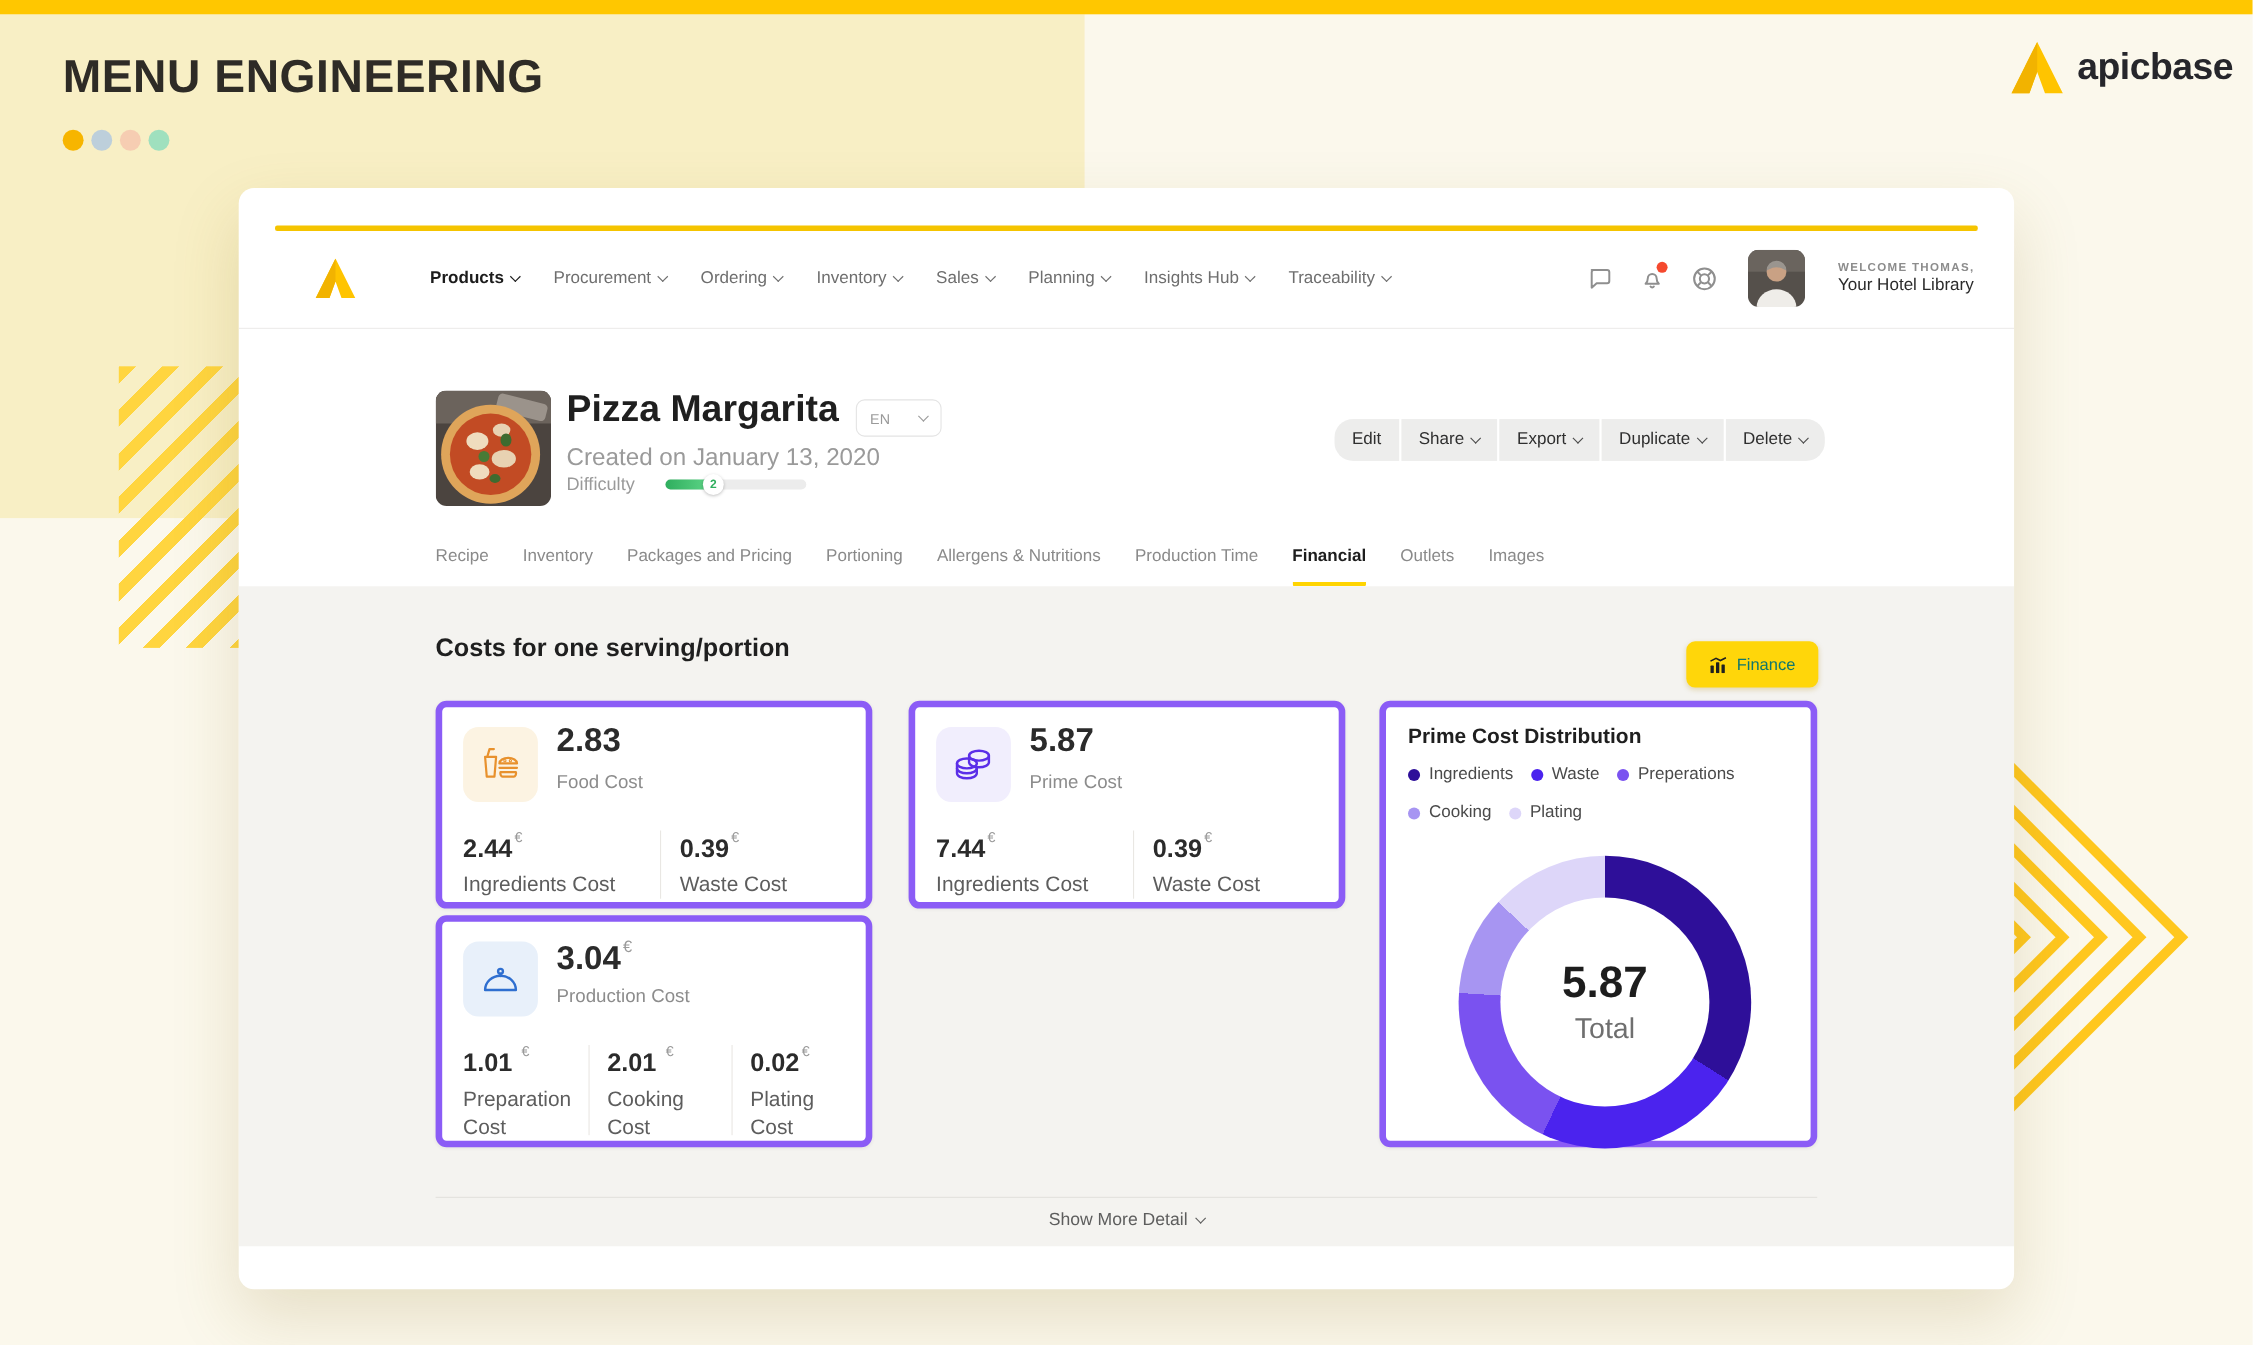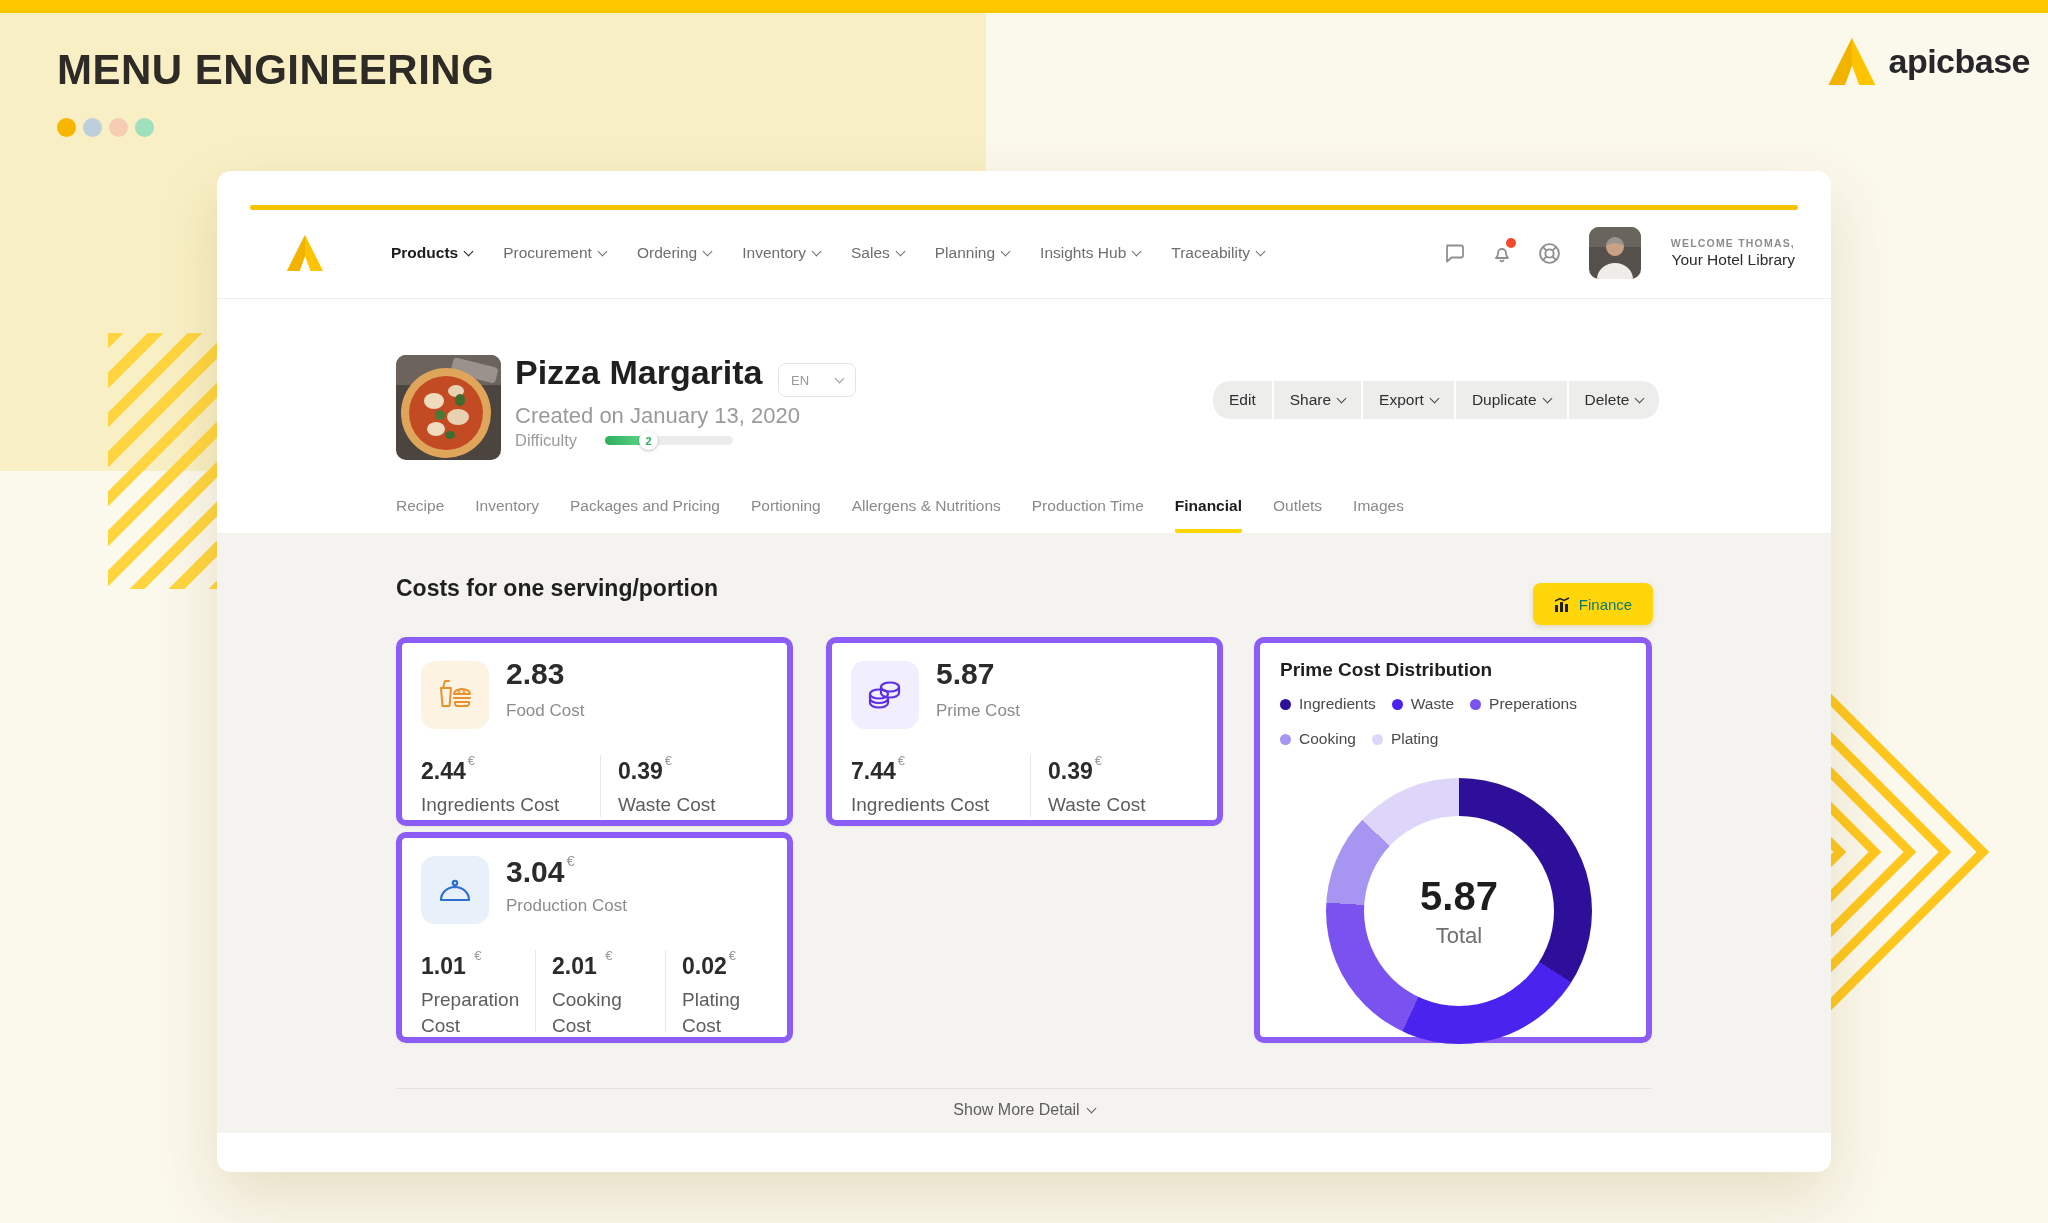--- a/index.html
+++ b/index.html
@@ -30,21 +30,21 @@
   .navbar { position:absolute; left:68px; right:36px; top:50px; height:64px; display:flex; align-items:center; }
   .nav-items { display:flex; gap:31px; margin-left:66px; list-style:none; align-items:center; }
   .nav-item { font-size:15.5px; color:#6E6E6E; white-space:nowrap; cursor:pointer; display:flex; align-items:center; }
   .nav-item.active { color:#1C1C1C; font-weight:700; }
   .chev { width:7px; height:7px; border-right:1.8px solid currentColor; border-bottom:1.8px solid currentColor;
           transform:rotate(45deg); display:inline-block; margin-left:7px; margin-bottom:3px; }
   .nav-right { margin-left:auto; display:flex; align-items:center; gap:22px; }
   .nav-icon { position:relative; width:26px; height:26px; display:flex; align-items:center; justify-content:center; }
   .nav-badge { position:absolute; right:-1px; top:-2px; width:10px; height:10px; border-radius:50%; background:#F5492E; }
   .avatar { width:52px; height:52px; border-radius:10px; overflow:hidden; margin-left:4px; }
-  .user-block { line-height:1.25; margin-left:8px;text-align:right; }
+  .user-block { line-height:1.25; margin-left:8px; }
   .user-welcome { font-size:10.5px; letter-spacing:1.2px; color:#8C8C8C; font-weight:700; }
   .user-account { font-size:15.5px; color:#2B2B2B; }
   .nav-divider { position:absolute; left:0; right:0; top:127px; border-top:1px solid #EDECEA; }
 
   
   .product-photo { position:absolute; left:179px; top:184px; width:105px; height:105px; border-radius:10px; overflow:hidden; }
   .product-title { position:absolute; left:298px; top:182px; font-size:34px; font-weight:700; color:#1F1F1F; }
   .lang-select { position:absolute; left:561px; top:192px; width:78px; height:34px; border:1px solid #E4E4E4; border-radius:8px;
                  display:flex; align-items:center; justify-content:space-between; padding:12px 12px; color:#9A9A9A; font-size:13px;
                  background:#fff; cursor:pointer; }
@@ -100,21 +100,21 @@
 
   
   .dist-title { position:absolute; left:20px; top:16px; font-size:19px; font-weight:700; color:#1F1F1F; }
   .legend-row { position:absolute; left:20px; display:flex; gap:16px; }
   .legend-item { display:flex; align-items:center; gap:8px; font-size:15.5px; color:#4A4A4A; white-space:nowrap; }
   .legend-dot { width:11px; height:11px; border-radius:50%; display:inline-block; }
   .donut { position:absolute; left:66px; top:135px; width:266px; height:266px; border-radius:50%; }
   .donut-hole { position:absolute; left:38px; top:38px; width:190px; height:190px; border-radius:50%; background:#fff;
                 display:flex; flex-direction:column; align-items:center; justify-content:center; }
   .donut-value { font-size:40px; font-weight:700; color:#1D1D1D; }
-  .donut-label { font-size:22px; color:#6F6F6F; margin-top:4px; }
+  .donut-label { font-size:26px; color:#6F6F6F; margin-top:4px; }
 
   
   .showmore-divider { position:absolute; left:179px; right:179px; top:555px; border-top:1px solid #E3E1DD; }
   .showmore { position:absolute; left:0; width:100%; top:568px; text-align:center; font-size:16px; color:#5D5D5D; cursor:pointer; }
   .showmore .chev { border-color:#5D5D5D; margin-left:8px; }
 </style>
 </head>
 <body>
 
 <div class="stage">

